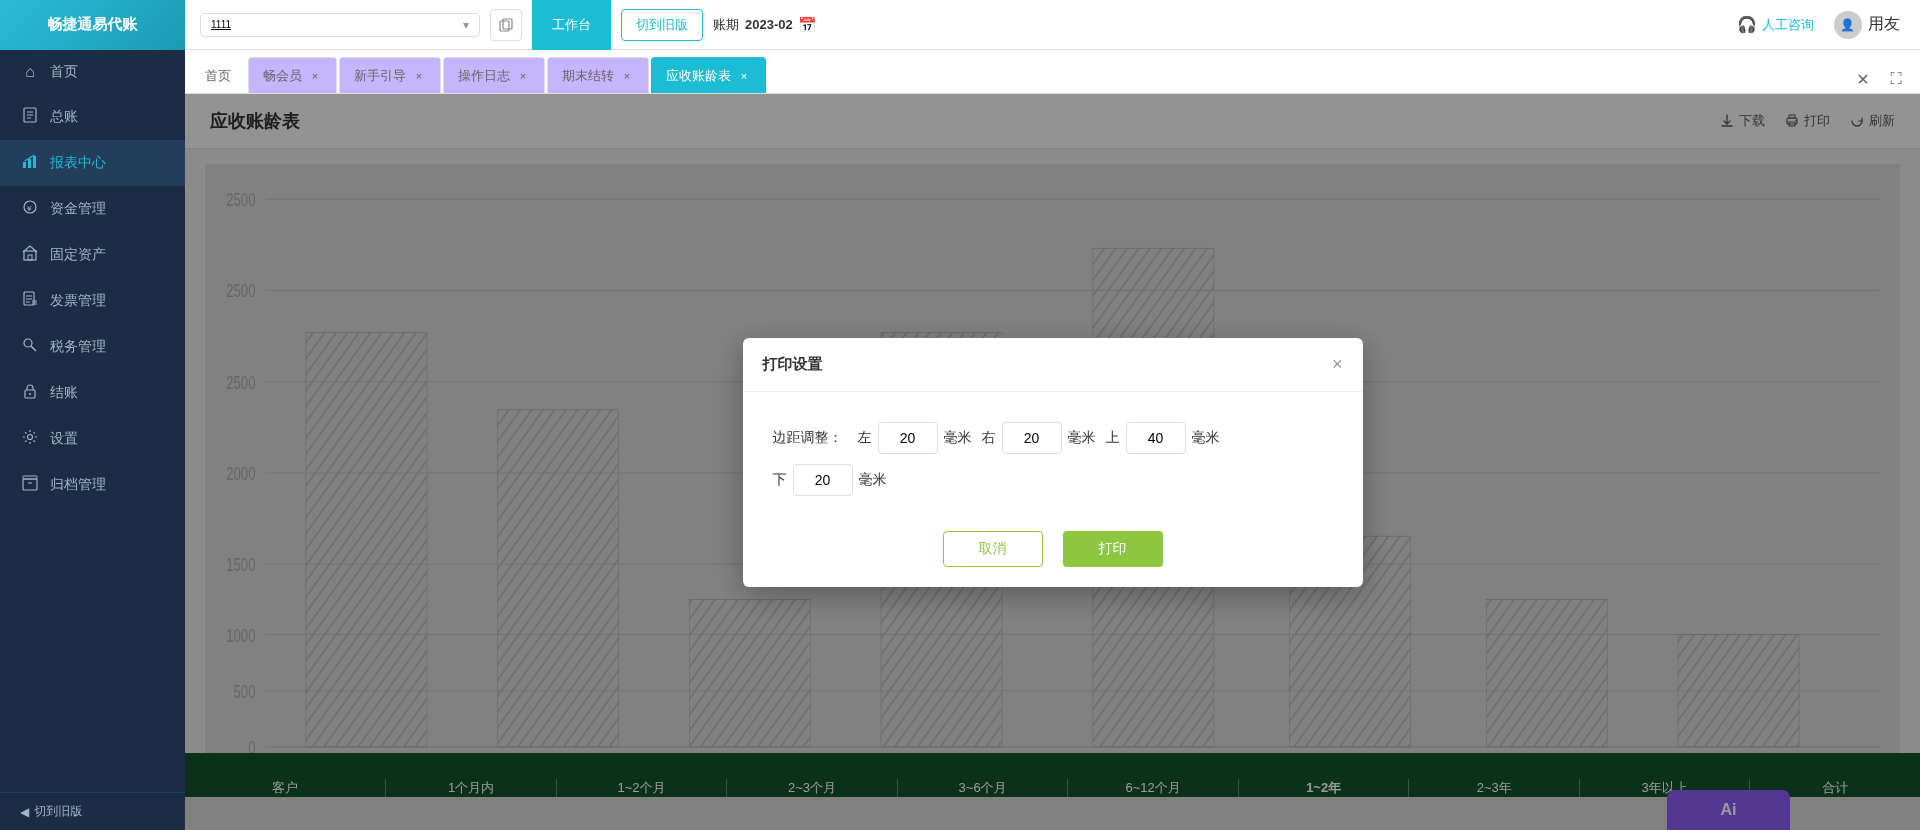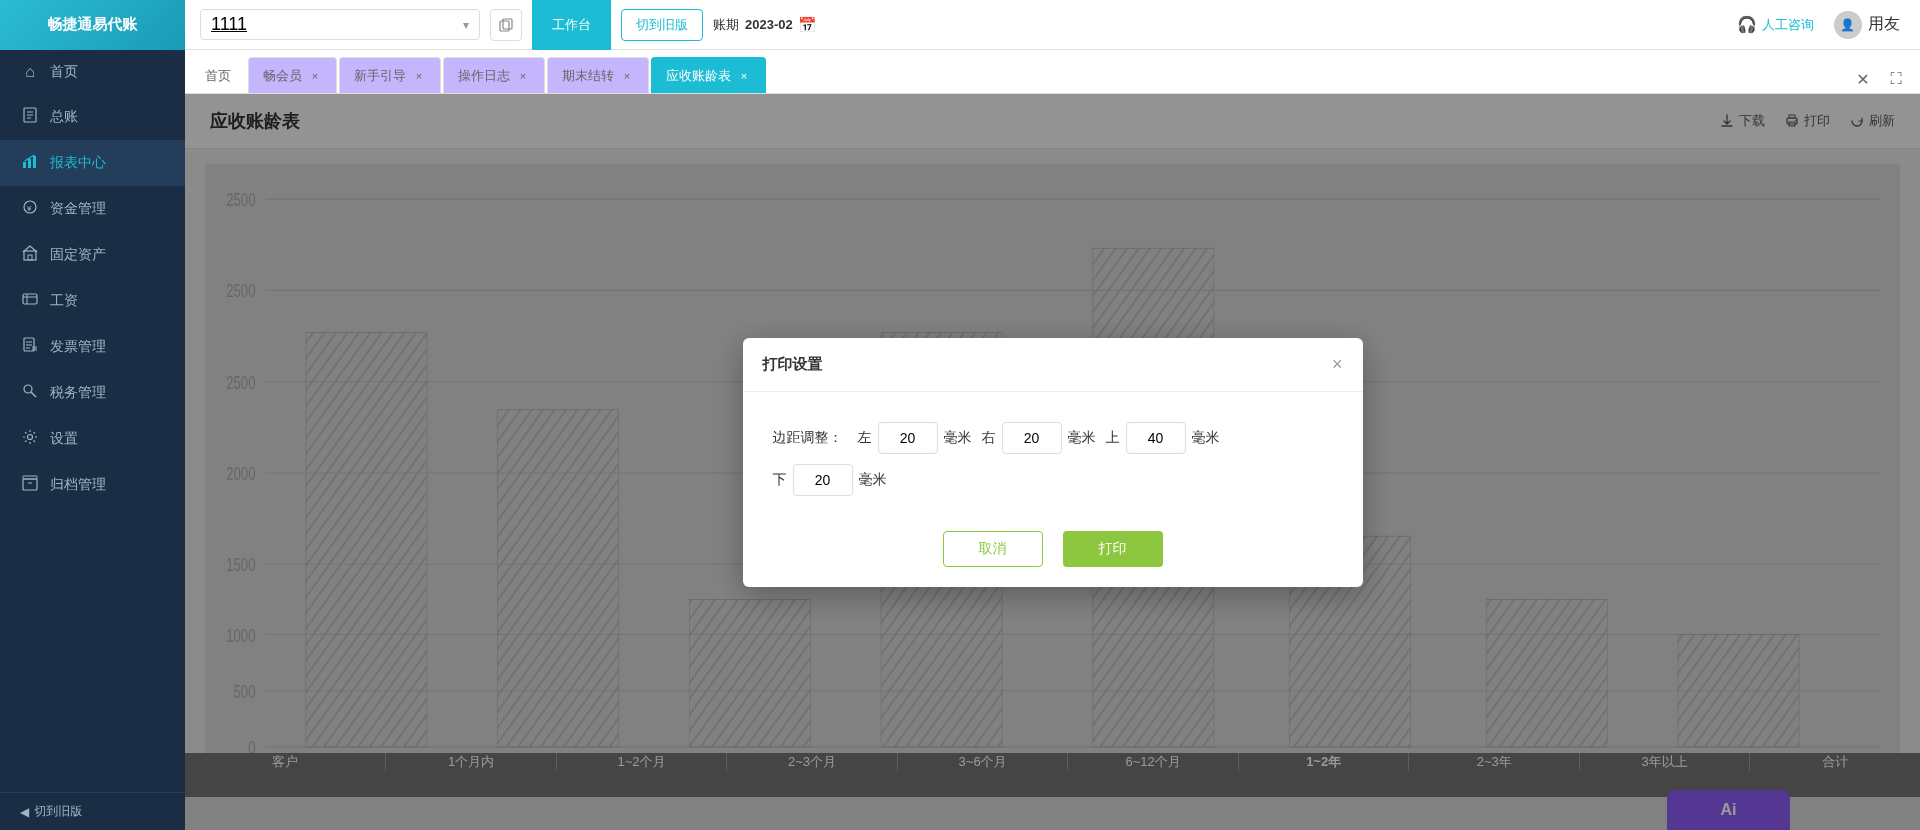--- a/index.html
+++ b/index.html
@@ -4,21 +4,21 @@
   <style>
     * { margin: 0; padding: 0; box-sizing: border-box; }
     body { font-family: "Microsoft YaHei", "PingFang SC", sans-serif; font-size: 13px; width: 1920px; height: 830px; overflow: hidden; background: #f0f0f0; display: flex; flex-direction: column; }
 
     
     .header { height: 50px; background: #fff; display: flex; align-items: center; border-bottom: 1px solid #e0e0e0; flex-shrink: 0; }
     .logo-area { width: 185px; height: 50px; background: linear-gradient(135deg, #2bbcd4, #1a9bb5); display: flex; align-items: center; justify-content: center; flex-shrink: 0; }
     .logo-text { color: #fff; font-size: 15px; font-weight: bold; }
     .header-main { flex: 1; display: flex; align-items: center; padding: 0 15px; gap: 10px; }
     .company-select { display: flex; align-items: center; border: 1px solid #ddd; border-radius: 4px; padding: 4px 10px; width: 280px; background: #fff; cursor: pointer; }
-    .company-name { flex: 1; font-size: 18px; text-decoration: underline; }
+    .company-name { flex: 1; font-size: 10px; text-decoration: underline; }
     .chevron-icon { color: #999; font-size: 12px; }
     .copy-btn { width: 32px; height: 32px; border: 1px solid #ddd; border-radius: 4px; background: #fff; display: flex; align-items: center; justify-content: center; cursor: pointer; color: #666; }
     .workbench-btn { background: #1bbcd4; color: #fff; border: none; padding: 24px 20px; border-radius: 4px; font-size: 13px; cursor: pointer; }
     .switch-btn { border: 1px solid #1bbcd4; color: #1bbcd4; background: #fff; padding: 6px 14px; border-radius: 4px; font-size: 13px; cursor: pointer; }
     .period-area { display: flex; align-items: center; gap: 6px; font-size: 13px; }
     .period-label { color: #333; }
     .period-value { color: #333; font-weight: bold; }
     .header-right { display: flex; align-items: center; gap: 20px; padding-right: 20px; }
     .consult-btn { display: flex; align-items: center; gap: 5px; color: #1bbcd4; cursor: pointer; font-size: 13px; }
     .user-area { display: flex; align-items: center; gap: 6px; cursor: pointer; }
@@ -174,47 +174,47 @@
           <rect x="2" y="6" width="12" height="9" stroke="#a0b4c8" stroke-width="1.2" fill="none"></rect>
           <polyline points="1,7 8,1 15,7" stroke="#a0b4c8" stroke-width="1.2" fill="none"></polyline>
           <rect x="6" y="10" width="4" height="5" stroke="#a0b4c8" stroke-width="1" fill="none"></rect>
         </svg>
       </span>
       <span>固定资产</span>
     </div>
     <div class="sidebar-item">
       <span class="sidebar-icon">
         <svg width="16" height="16" viewBox="0 0 16 16" fill="none" xmlns="http://www.w3.org/2000/svg">
-          <rect x="1" y="3" width="14" height="10" rx="1.5" stroke="#a0b4c8" stroke-width="1.2" fill="none"></rect>
-          <line x1="1" y1="6" x2="15" y2="6" stroke="#a0b4c8" stroke-width="1"></line>
-          <line x1="5" y1="3" x2="5" y2="13" stroke="#a0b4c8" stroke-width="1"></line>
-        </svg>
-      </span>
-      <span>工资</span>
-    </div>
-    <div class="sidebar-item">
-      <span class="sidebar-icon">
-        <svg width="16" height="16" viewBox="0 0 16 16" fill="none" xmlns="http://www.w3.org/2000/svg">
           <rect x="2" y="1" width="10" height="13" rx="1" stroke="#a0b4c8" stroke-width="1.2" fill="none"></rect>
           <line x1="4" y1="5" x2="10" y2="5" stroke="#a0b4c8" stroke-width="1"></line>
           <line x1="4" y1="8" x2="10" y2="8" stroke="#a0b4c8" stroke-width="1"></line>
           <line x1="4" y1="11" x2="8" y2="11" stroke="#a0b4c8" stroke-width="1"></line>
           <rect x="10" y="9" width="5" height="5" rx="0.5" fill="#a0b4c8" opacity="0.5"></rect>
         </svg>
       </span>
       <span>发票管理</span>
     </div>
     <div class="sidebar-item">
       <span class="sidebar-icon">
         <svg width="16" height="16" viewBox="0 0 16 16" fill="none" xmlns="http://www.w3.org/2000/svg">
           <circle cx="6" cy="6" r="4" stroke="#a0b4c8" stroke-width="1.2" fill="none"></circle>
           <line x1="9" y1="9" x2="14" y2="14" stroke="#a0b4c8" stroke-width="1.5"></line>
         </svg>
       </span>
       <span>税务管理</span>
+    </div>
+    <div class="sidebar-item">
+      <span class="sidebar-icon">
+        <svg width="16" height="16" viewBox="0 0 16 16" fill="none" xmlns="http://www.w3.org/2000/svg">
+          <rect x="3" y="7" width="10" height="8" rx="1" stroke="#a0b4c8" stroke-width="1.2" fill="none"></rect>
+          <path d="M5 7V5a3 3 0 016 0v2" stroke="#a0b4c8" stroke-width="1.2" fill="none"></path>
+          <circle cx="8" cy="11" r="1" fill="#a0b4c8"></circle>
+        </svg>
+      </span>
+      <span>结账</span>
     </div>
     <div class="sidebar-item">
       <span class="sidebar-icon">
         <svg width="16" height="16" viewBox="0 0 16 16" fill="none" xmlns="http://www.w3.org/2000/svg">
           <circle cx="8" cy="8" r="2.5" stroke="#a0b4c8" stroke-width="1.2" fill="none"></circle>
           <path d="M8 1v2M8 13v2M1 8h2M13 8h2M3.1 3.1l1.4 1.4M11.5 11.5l1.4 1.4M3.1 12.9l1.4-1.4M11.5 4.5l1.4-1.4" stroke="#a0b4c8" stroke-width="1.2"></path>
         </svg>
       </span>
       <span>设置</span>
     </div>
@@ -343,21 +343,21 @@
           <text x="160" y="435" font-size="12" fill="#888" text-anchor="middle">1月内</text>
           <text x="350" y="435" font-size="12" fill="#888" text-anchor="middle">1-2月</text>
           <text x="540" y="435" font-size="12" fill="#888" text-anchor="middle">2-3月</text>
           <text x="730" y="435" font-size="12" fill="#888" text-anchor="middle">3-6月</text>
           <text x="940" y="435" font-size="12" fill="#888" text-anchor="middle">6-12个月</text>
           <text x="1135" y="435" font-size="12" fill="#888" text-anchor="middle">1-2年</text>
           <text x="1330" y="435" font-size="12" fill="#888" text-anchor="middle">2-3年</text>
           <text x="1520" y="435" font-size="12" fill="#888" text-anchor="middle">3年以上</text>
         </svg>
 
-        <div class="table-header" style="position:absolute; bottom:0; left:0; right:0; height:44px; background:#737373; display:flex; align-items:flex-start;">
+        <div class="table-header" style="position:absolute; bottom:0; left:0; right:0; height:44px; background:#14532d; display:flex; align-items:flex-end;">
           <div class="th-cell wide" style="flex:1.2; color:#fff; text-align:center; font-size:13px; border-right:1px solid rgba(255,255,255,0.3); padding:0 8px;">客户</div>
           <div class="th-cell" style="flex:1; color:#fff; text-align:center; font-size:13px; border-right:1px solid rgba(255,255,255,0.3); padding:0 8px;">1个月内</div>
           <div class="th-cell" style="flex:1; color:#fff; text-align:center; font-size:13px; border-right:1px solid rgba(255,255,255,0.3); padding:0 8px;">1~2个月</div>
           <div class="th-cell" style="flex:1; color:#fff; text-align:center; font-size:13px; border-right:1px solid rgba(255,255,255,0.3); padding:0 8px;">2~3个月</div>
           <div class="th-cell" style="flex:1; color:#fff; text-align:center; font-size:13px; border-right:1px solid rgba(255,255,255,0.3); padding:0 8px;">3~6个月</div>
           <div class="th-cell" style="flex:1; color:#fff; text-align:center; font-size:13px; border-right:1px solid rgba(255,255,255,0.3); padding:0 8px;">6~12个月</div>
           <div class="th-cell" style="flex:1; color:#fff; text-align:center; font-size:13px; border-right:1px solid rgba(255,255,255,0.3); padding:0 8px;font-weight:bold;">1~2年</div>
           <div class="th-cell" style="flex:1; color:#fff; text-align:center; font-size:13px; border-right:1px solid rgba(255,255,255,0.3); padding:0 8px;">2~3年</div>
           <div class="th-cell" style="flex:1; color:#fff; text-align:center; font-size:13px; border-right:1px solid rgba(255,255,255,0.3); padding:0 8px;">3年以上</div>
           <div class="th-cell" style="flex:1; color:#fff; text-align:center; font-size:13px; padding:0 8px;">合计</div>

